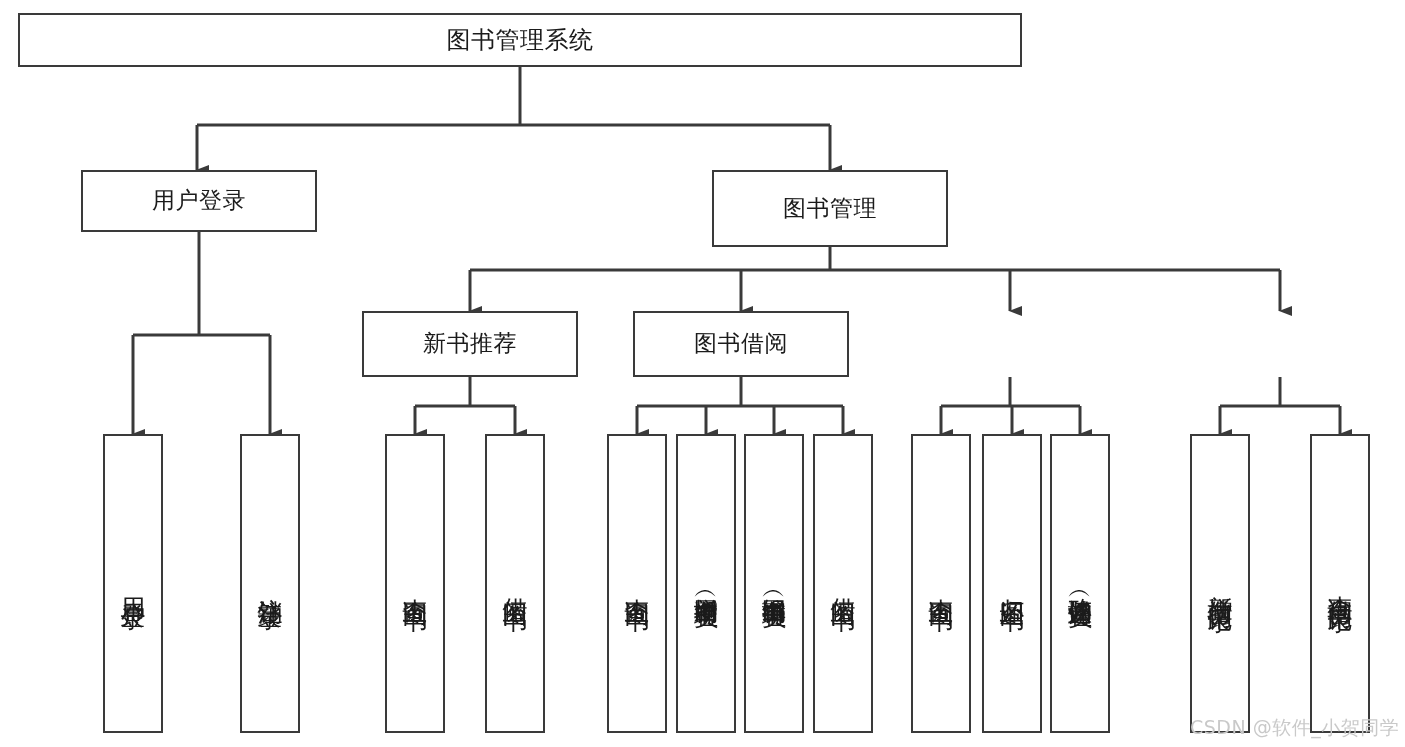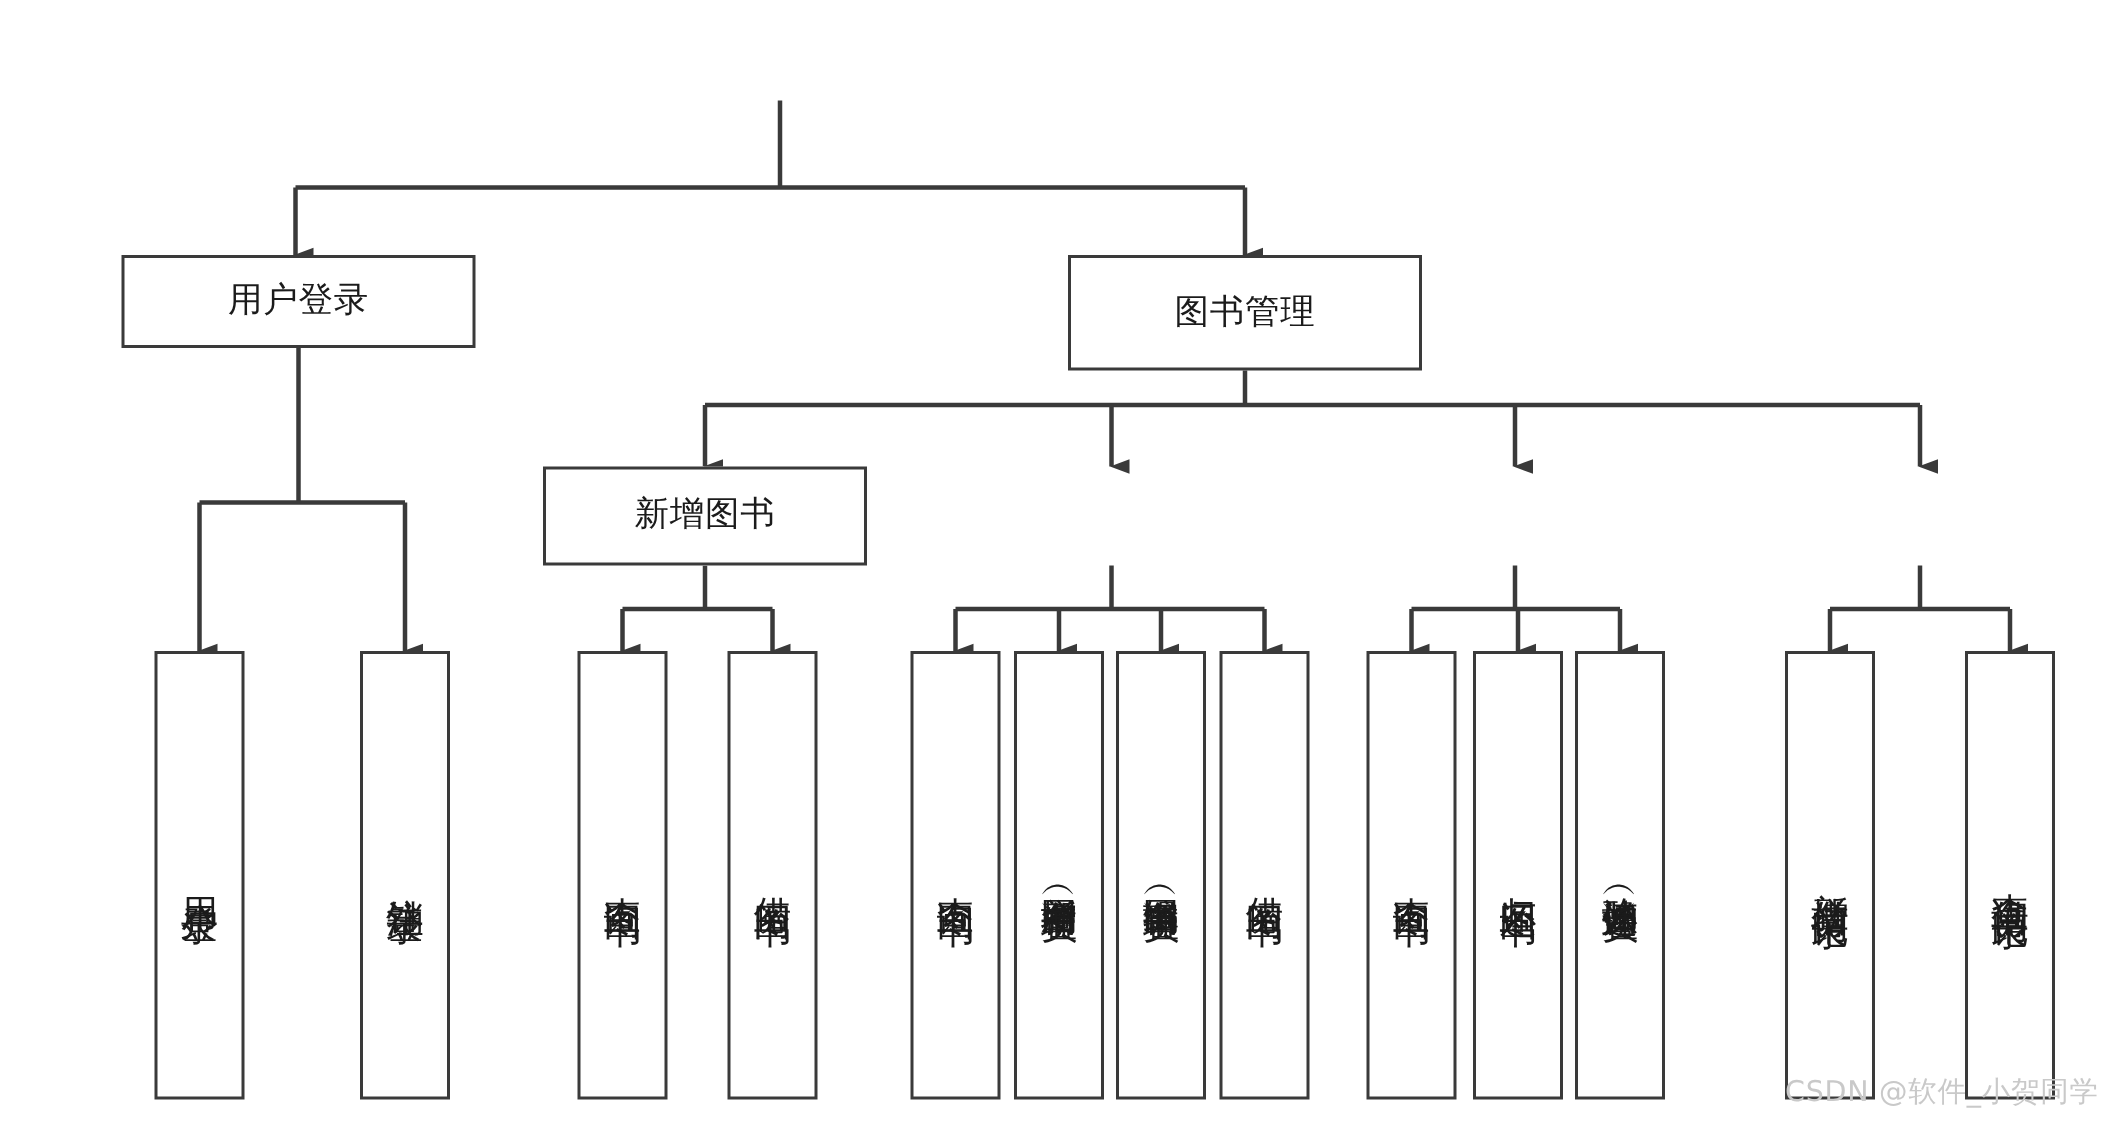--- a/index.html
+++ b/index.html
@@ -116,30 +116,36 @@
         <line x1="941" y1="406" x2="941" y2="434" marker-end="url(#arrowhead)"></line>
         <line x1="1012" y1="406" x2="1012" y2="434" marker-end="url(#arrowhead)"></line>
         <line x1="1080" y1="406" x2="1080" y2="434" marker-end="url(#arrowhead)"></line>
         <line x1="1280" y1="377" x2="1280" y2="406"></line>
         <line x1="1220" y1="406" x2="1340" y2="406"></line>
         <line x1="1220" y1="406" x2="1220" y2="434" marker-end="url(#arrowhead)"></line>
         <line x1="1340" y1="406" x2="1340" y2="434" marker-end="url(#arrowhead)"></line>
       </g>
   </svg>
 
+  <div class="node root horizontal" style="left: 18px; top: 13px; width: 1004px; height: 54px;">
+    <span class="label">图书管理系统</span>
+  </div>
 
   <div class="node horizontal" style="left: 81px; top: 170px; width: 236px; height: 62px;">
     <span class="label">用户登录</span>
   </div>
   <div class="node horizontal" style="left: 712px; top: 170px; width: 236px; height: 77px;">
     <span class="label">图书管理</span>
   </div>
 
   <div class="node horizontal" style="left: 362px; top: 311px; width: 216px; height: 66px;">
-    <span class="label">新增图书</span>
+    <span class="label">新书推荐</span>
+  </div>
+  <div class="node horizontal" style="left: 633px; top: 311px; width: 216px; height: 66px;">
+    <span class="label">图书借阅</span>
   </div>
 
   <div class="node vertical" style="left: 103px; top: 434px; width: 60px; height: 299px;">
     <span class="label">用户登录</span>
   </div>
   <div class="node vertical" style="left: 240px; top: 434px; width: 60px; height: 299px;">
     <span class="label">注销登录</span>
   </div>
   <div class="node vertical" style="left: 385px; top: 434px; width: 60px; height: 299px;">
     <span class="label">查询图书</span>

